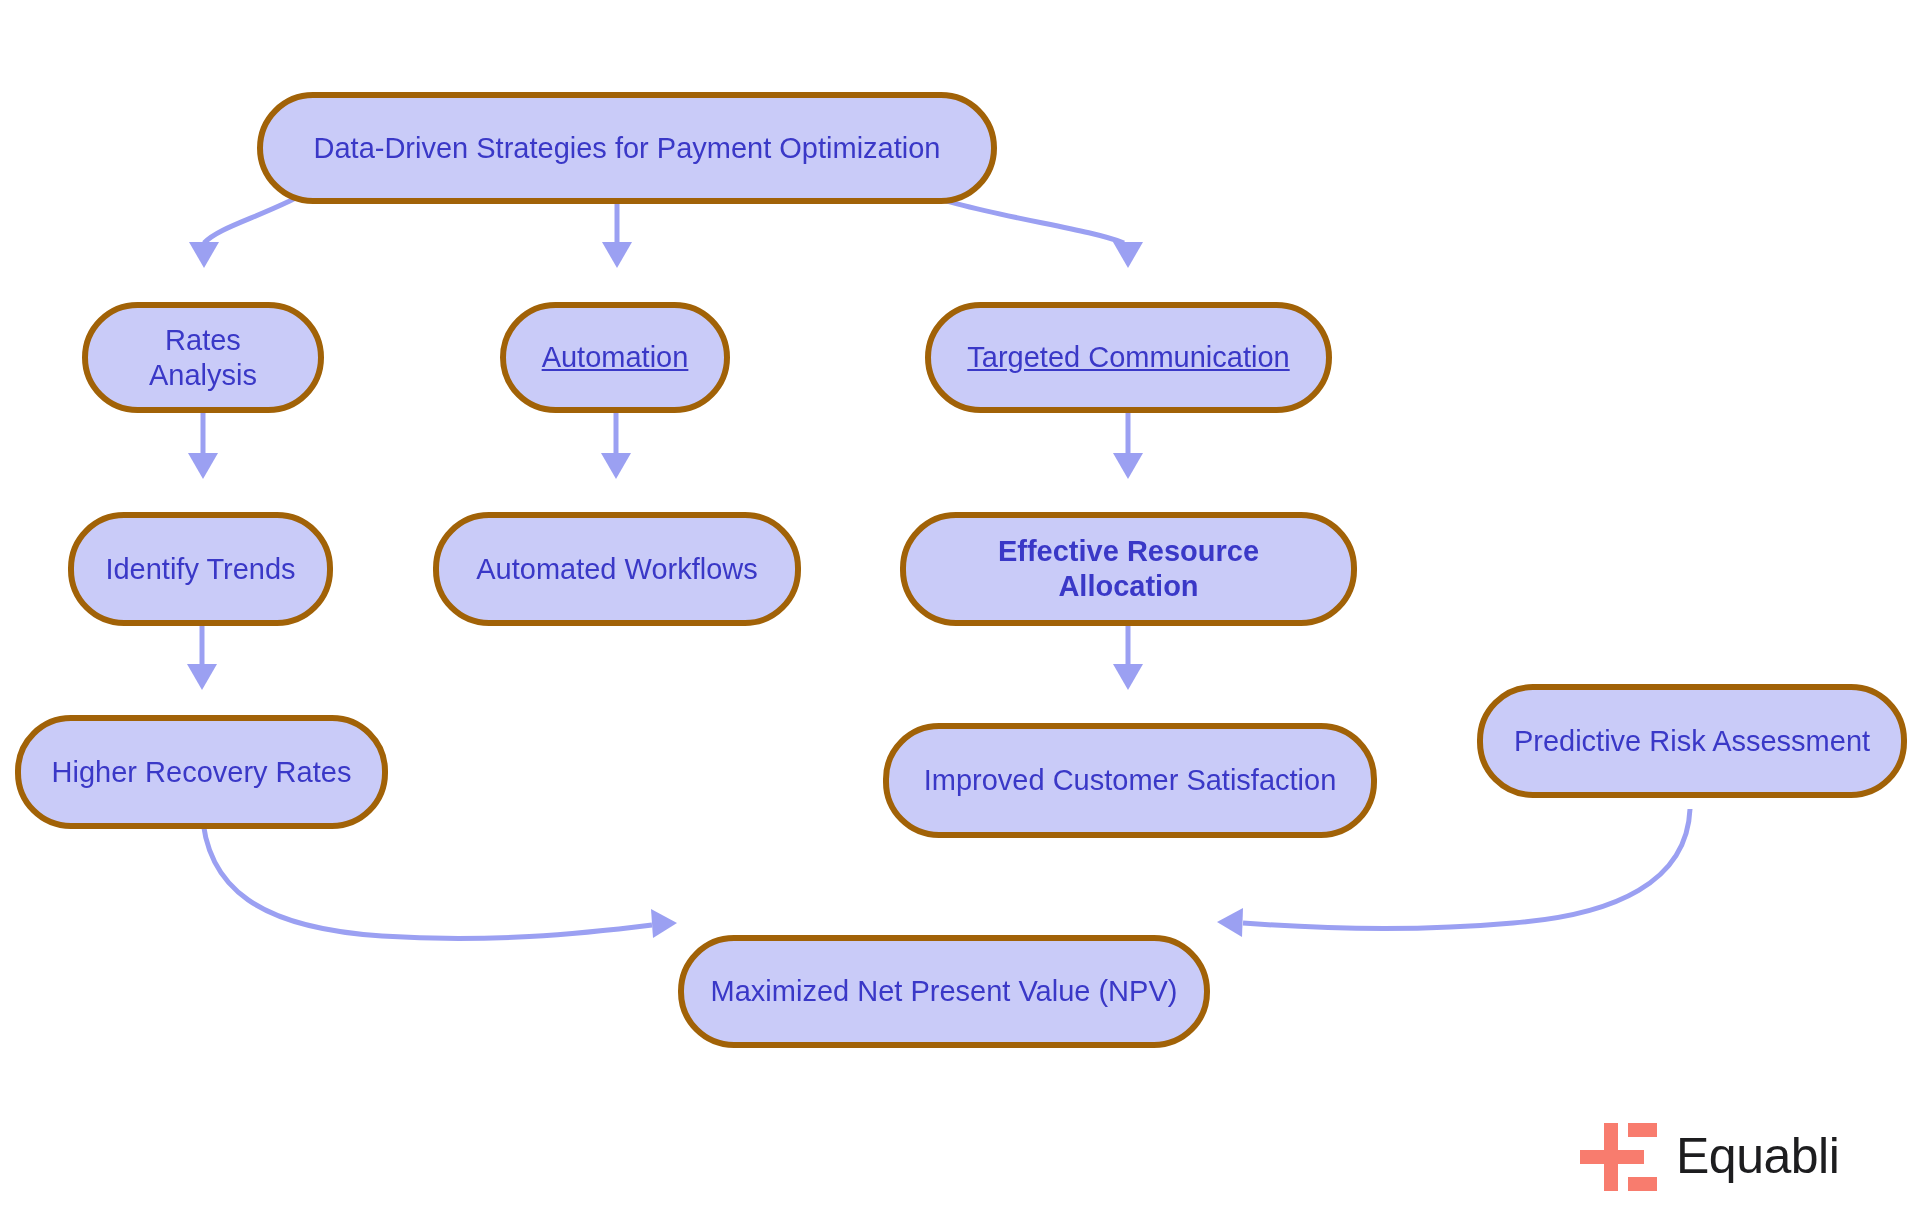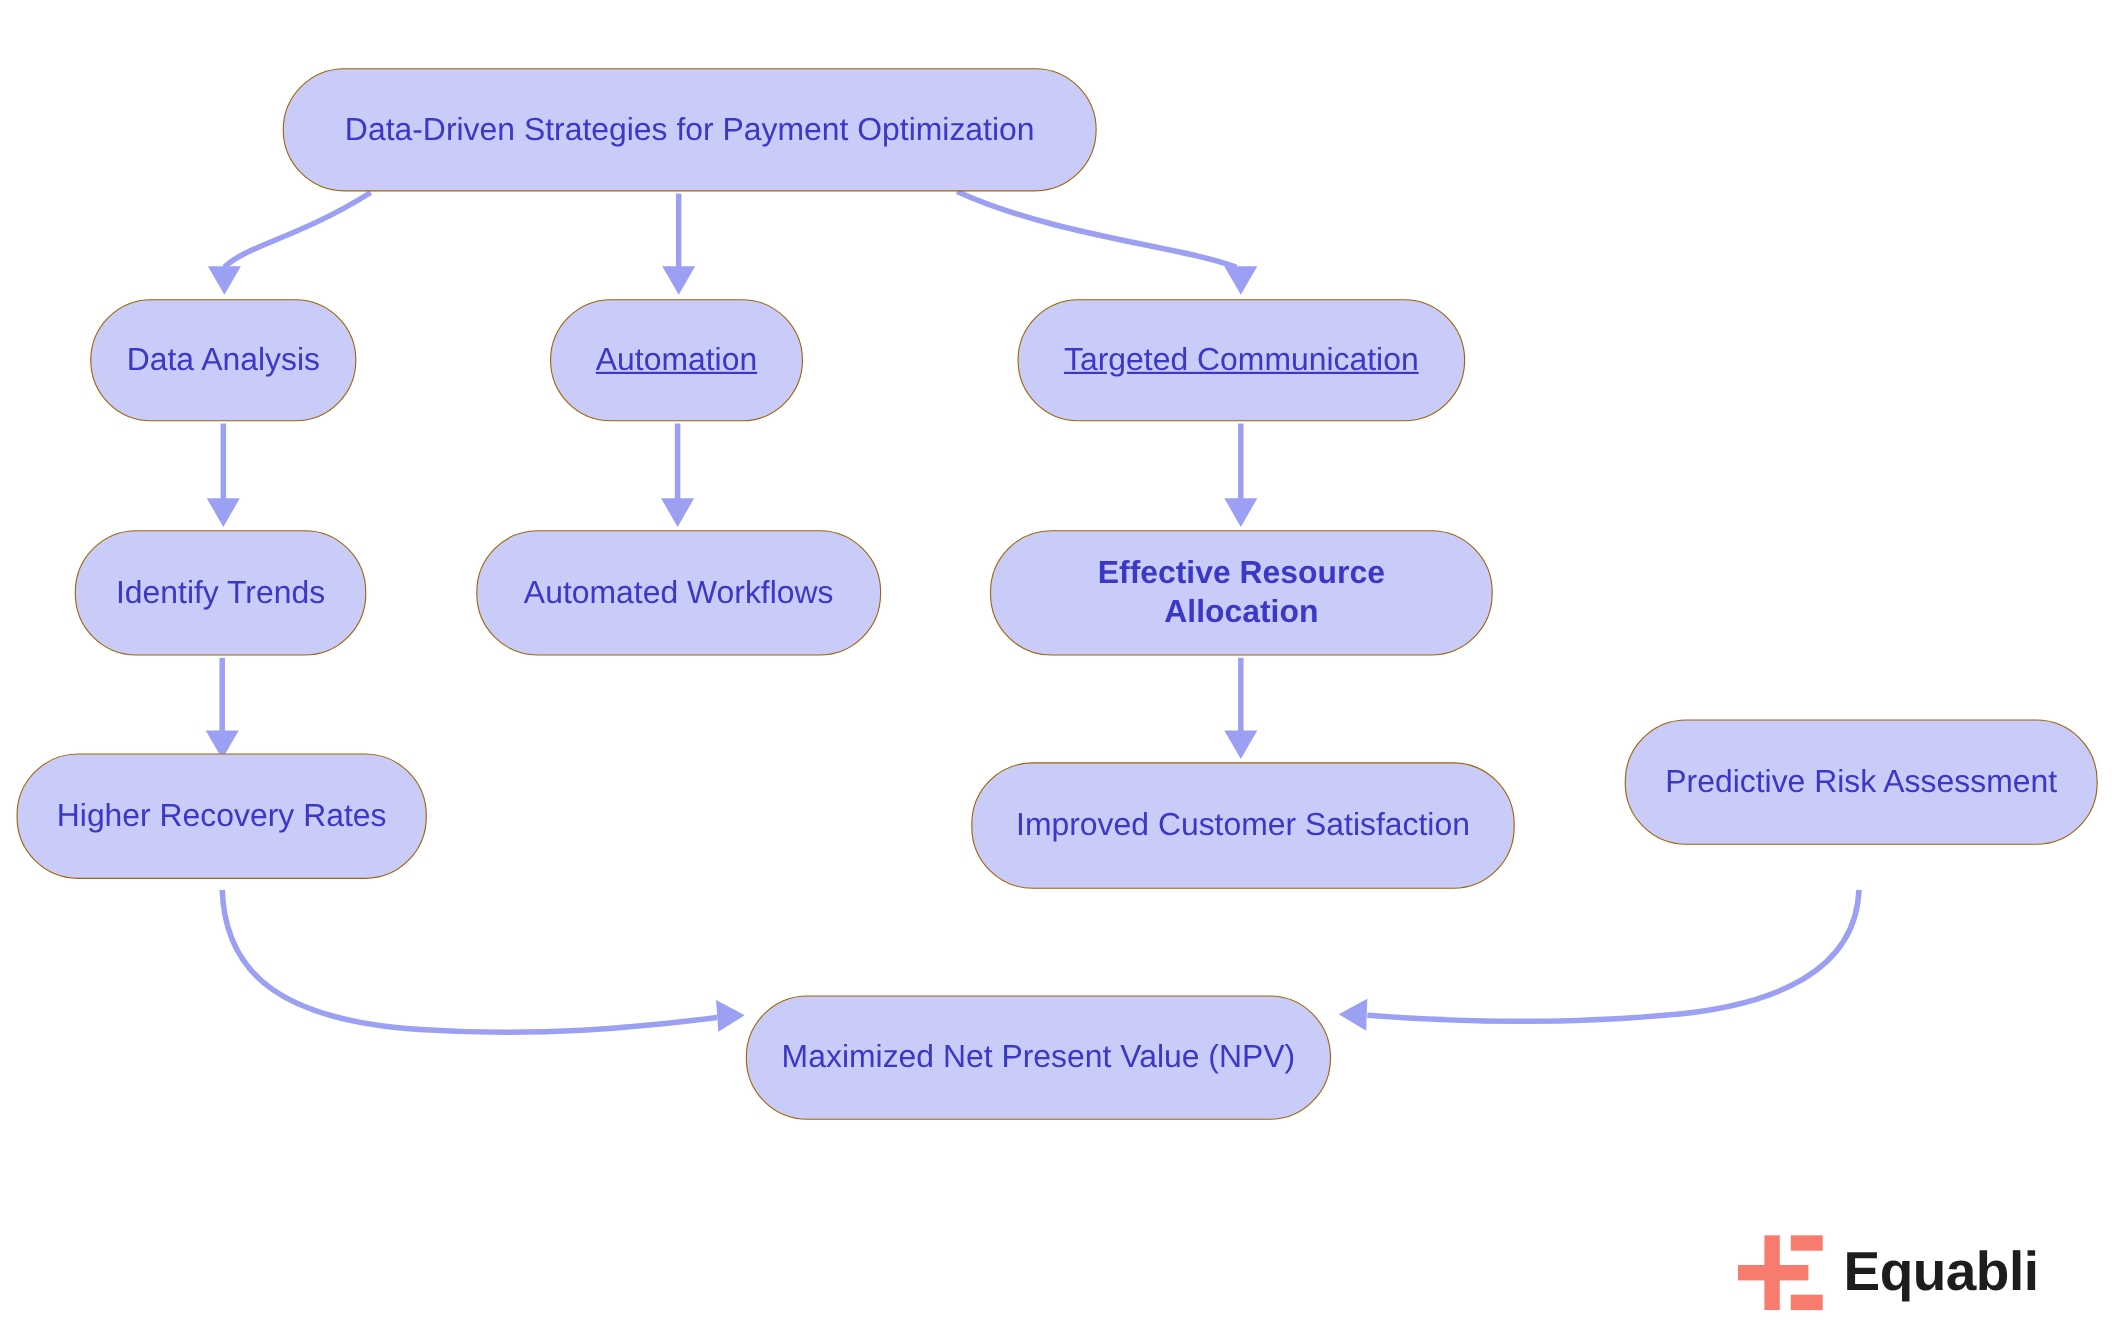--- a/index.html
+++ b/index.html
@@ -22,31 +22,32 @@
     stroke-width: 5;
   }
   .edge-head {
     fill: #9ba0f2;
     stroke: none;
   }
   .node {
     position: absolute;
     box-sizing: border-box;
     background: #c9cbf8;
-    border: 1px solid #a16207;
+    border: 6px solid #a16207;
     border-radius: 56px;
     display: flex;
     align-items: center;
     justify-content: center;
     text-align: center;
     color: #3a38c7;
     font-size: 29px;
     font-weight: 500;
     line-height: 1.2;
     padding: 0 24px;
+    margin-top: 30px;
   }
   
   .n-root                          { left: 257px;  top: 62px;  width: 740px; height: 112px; }
   .n-data-analysis                 { left: 82px;   top: 272px; width: 242px; height: 111px; }
   .n-automation                    { left: 500px;  top: 272px; width: 230px; height: 111px; text-decoration: underline; }
   .n-targeted-communication        { left: 925px;  top: 272px; width: 407px; height: 111px; text-decoration: underline; }
   .n-identify-trends               { left: 68px;   top: 482px; width: 265px; height: 114px; }
   .n-automated-workflows           { left: 433px;  top: 482px; width: 368px; height: 114px; }
   .n-effective-resource-allocation { left: 900px;  top: 482px; width: 457px; height: 114px; font-weight: bold; }
   .n-higher-recovery-rates         { left: 15px;   top: 685px; width: 373px; height: 114px; }
@@ -62,21 +63,21 @@
   .logo-vbar { left: 1604px; top: 1123px; width: 14px; height: 68px; }
   .logo-hbar { left: 1580px; top: 1150px; width: 64px; height: 14px; }
   .logo-tbar { left: 1628px; top: 1123px; width: 29px; height: 14px; }
   .logo-bbar { left: 1628px; top: 1177px; width: 29px; height: 14px; }
   .logo-text {
     position: absolute;
     left: 1676px; top: 1123px; height: 66px;
     display: flex; align-items: center;
     color: #1d1d1f;
     font-size: 50px;
-    font-weight: 700;
+    font-weight: 400;
     letter-spacing: -0.5px;
   }
 </style>
 </head>
 <body>
 
 <div class="stage">
 
   <svg class="edges" viewBox="0 0 1920 1215" xmlns="http://www.w3.org/2000/svg">
     <g>
@@ -115,21 +116,21 @@
       <path class="edge-path" d="M 202 809 C 205 890, 262 928, 382 936 C 487 943, 580 934, 652 925"></path>
       <polygon class="edge-head" points="677,923 651,909 653,938"></polygon>
     </g>
     <g>
       <path class="edge-path" d="M 1690 809 C 1687 882, 1615 915, 1513 923 C 1412 932, 1310 928, 1243 923"></path>
       <polygon class="edge-head" points="1217,922 1243,908 1242,937"></polygon>
     </g>
   </svg>
 
   <div class="node n-root">Data-Driven Strategies for Payment Optimization</div>
-  <div class="node n-data-analysis">Data Analysis</div>
+  <div class="node n-data-analysis">Rates Analysis</div>
   <div class="node n-automation">Automation</div>
   <div class="node n-targeted-communication">Targeted Communication</div>
   <div class="node n-identify-trends">Identify Trends</div>
   <div class="node n-automated-workflows">Automated Workflows</div>
   <div class="node n-effective-resource-allocation">Effective Resource Allocation</div>
   <div class="node n-higher-recovery-rates">Higher Recovery Rates</div>
   <div class="node n-improved-customer-satisfaction">Improved Customer Satisfaction</div>
   <div class="node n-predictive-risk-assessment">Predictive Risk Assessment</div>
   <div class="node n-npv">Maximized Net Present Value (NPV)</div>
 

